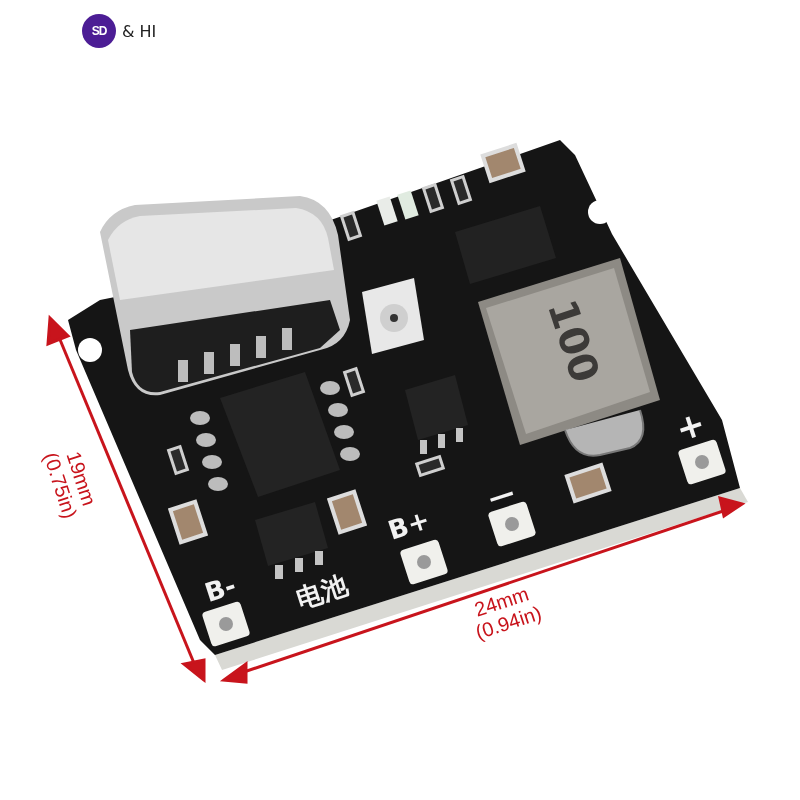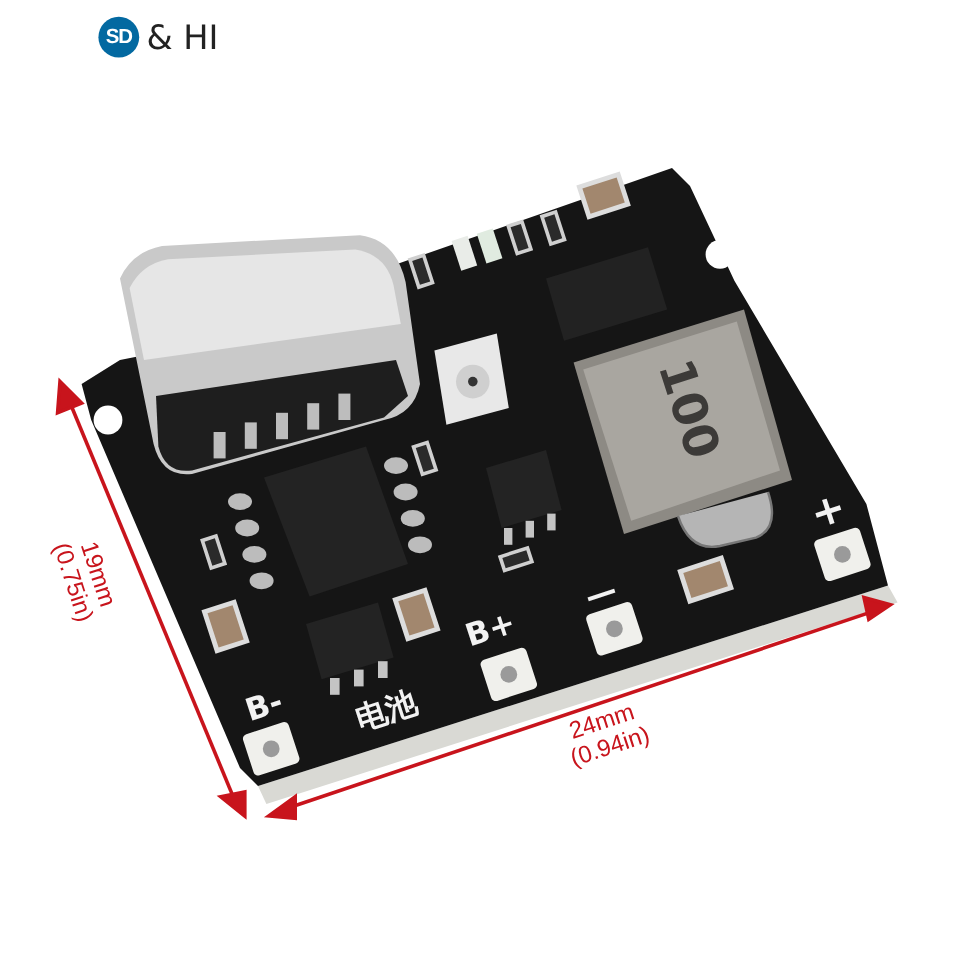--- a/index.html
+++ b/index.html
@@ -1,22 +1,22 @@
 <!DOCTYPE html>
 <html><head>
   <meta charset="utf-8">
   <style>
     html, body { margin: 0; padding: 0; background: #ffffff; }
     body { width: 800px; height: 800px; position: relative; overflow: hidden;
            font-family: "Liberation Sans", sans-serif; }
     .logo { position: absolute; left: 82px; top: 14px; display: flex; align-items: center; gap: 6px; }
-    .logo-badge { width: 34px; height: 34px; border-radius: 50%; background: #0369a1;
-                  color: #fff; font-weight: bold; font-size: 17px; display: flex;
+    .logo-badge { width: 34px; height: 34px; border-radius: 50%; background: #4c1d95;
+                  color: #fff; font-weight: bold; font-size: 12px; display: flex;
                   align-items: center; justify-content: center; letter-spacing: -1px; }
-    .logo-text { font-size: 28px; color: #222; font-family: "DejaVu Sans", sans-serif; }
+    .logo-text { font-size: 16px; color: #222; font-family: "DejaVu Sans", sans-serif; }
     svg.scene { position: absolute; left: 0; top: 0; }
     .dim-label { position: absolute; color: #c8141c; font-size: 20px; line-height: 22px;
                  text-align: center; font-family: "Liberation Sans", sans-serif; }
     .dim-19 { left: 6px; top: 460px; transform: rotate(72deg); transform-origin: 50% 50%; width: 130px; }
     .dim-24 { left: 440px; top: 590px; transform: rotate(-18deg); width: 130px; }
     .silk { position: absolute; color: #f2f2f2; font-weight: bold; font-family: "DejaVu Sans", sans-serif; }
   </style>
 </head>
 <body>
 

